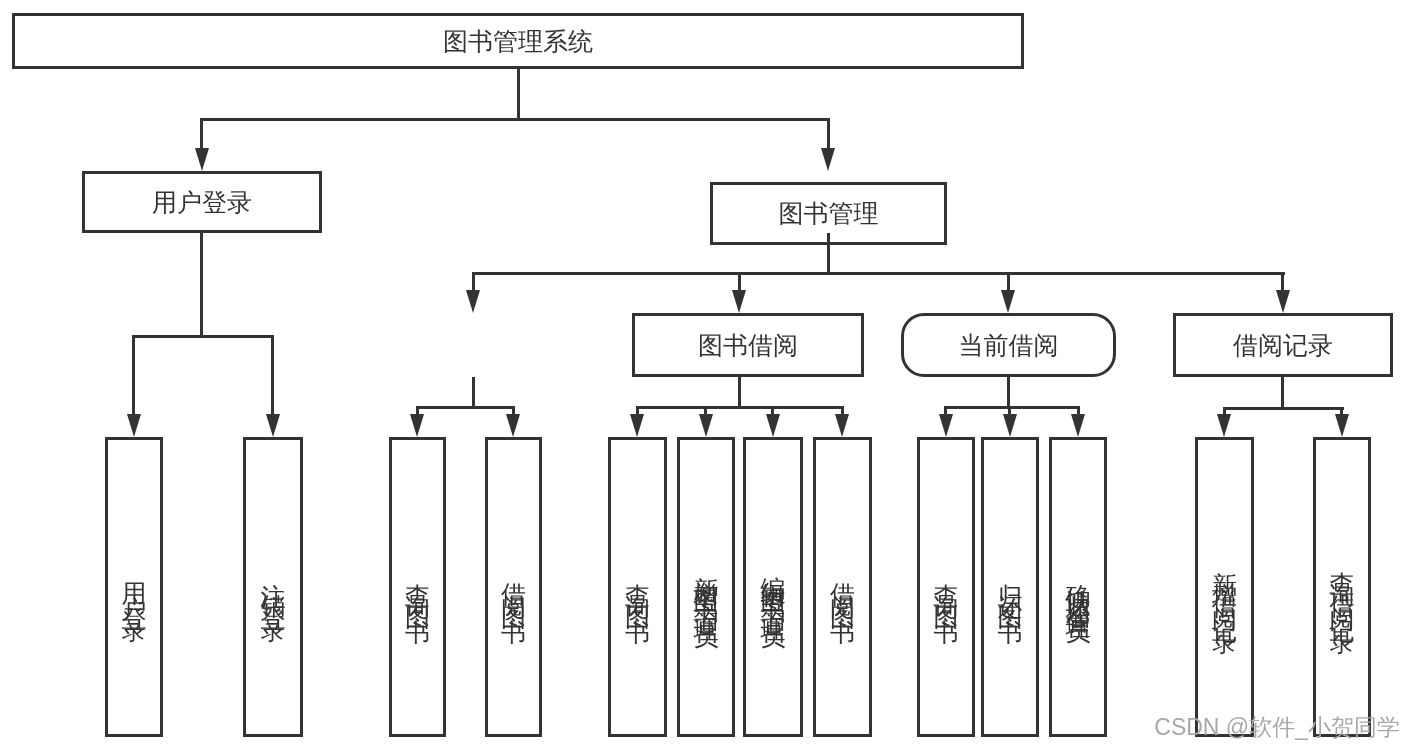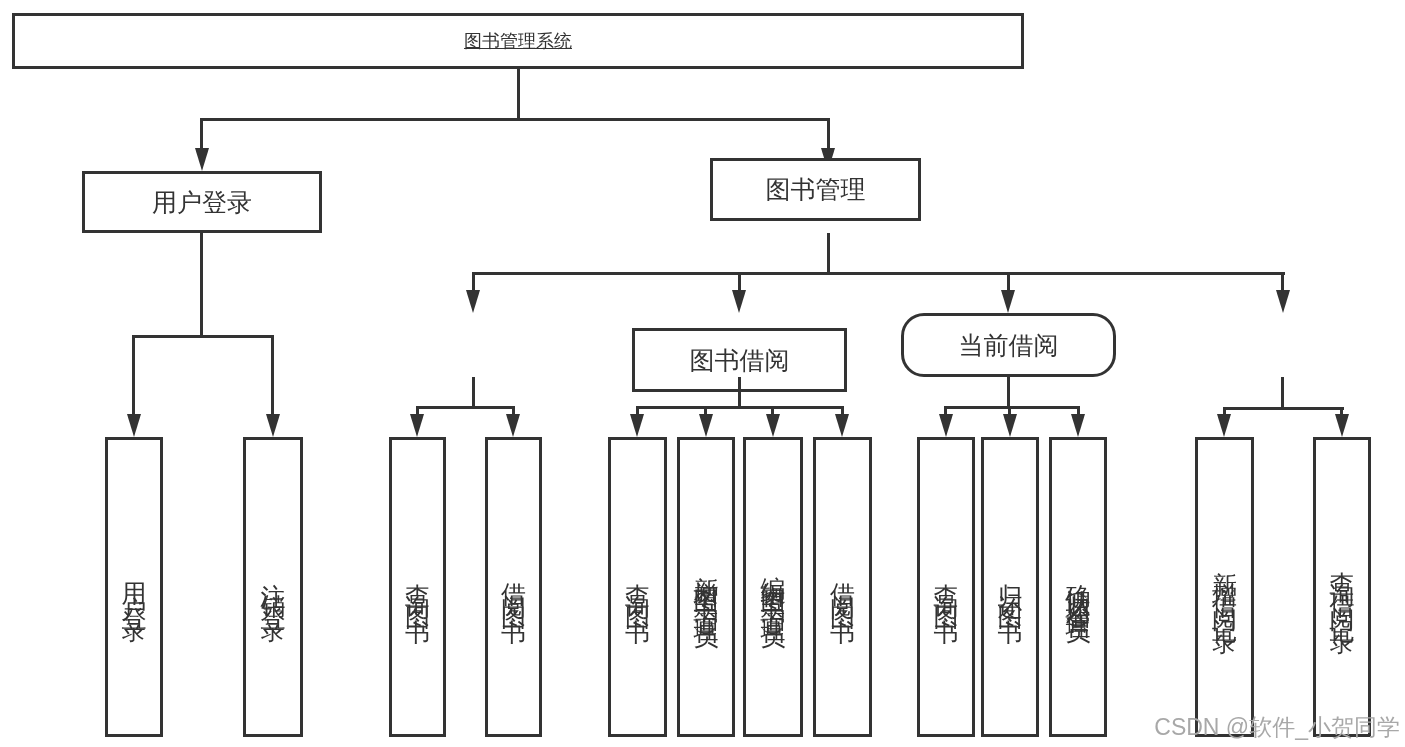--- a/index.html
+++ b/index.html
@@ -20,21 +20,21 @@
     box-sizing: border-box;
     border: 3px solid #333333;
     background: #ffffff;
     display: flex;
     align-items: center;
     justify-content: center;
     color: #333333;
     font-size: 25px;
     white-space: nowrap;
   }
-  .box.root { font-size: 18px; text-decoration: underline; }
+  .box.root { font-size: 25px; }
   .leaf {
     position: absolute;
     box-sizing: border-box;
     border: 3px solid #333333;
     background: #ffffff;
     top: 437px;
     height: 300px;
     display: flex;
     align-items: center;
     justify-content: center;
@@ -84,21 +84,21 @@
   <div class="line" style="left:517px; top:69px;  width:3px;   height:49px;"></div>
   <div class="line" style="left:200px; top:118px; width:630px; height:3px;"></div>
   <div class="line" style="left:200px; top:118px; width:3px;   height:31px;"></div>
   <div class="arrow" style="left:195px; top:148px;"></div>
   <div class="line" style="left:827px; top:118px; width:3px;   height:31px;"></div>
   <div class="arrow" style="left:821px; top:148px;"></div>
 
   <div class="box" style="left:82px; top:171px; width:240px; height:62px;">
     <span>用户登录</span>
   </div>
-  <div class="box" style="left:710px; top:158px; width:211px; height:63px;">
+  <div class="box" style="left:710px; top:182px; width:237px; height:63px;">
     <span>图书管理</span>
   </div>
 
   <div class="line" style="left:200px; top:233px; width:3px;   height:102px;"></div>
   <div class="line" style="left:132px; top:335px; width:142px; height:3px;"></div>
   <div class="line" style="left:132px; top:335px; width:3px;   height:80px;"></div>
   <div class="arrow" style="left:127px; top:414px;"></div>
   <div class="line" style="left:271px; top:335px; width:3px;   height:80px;"></div>
   <div class="arrow" style="left:266px; top:414px;"></div>
 
@@ -106,25 +106,28 @@
   <div class="line" style="left:472px;  top:272px; width:813px; height:3px;"></div>
   <div class="line" style="left:472px;  top:272px; width:3px;   height:20px;"></div>
   <div class="arrow" style="left:466px;  top:290px;"></div>
   <div class="line" style="left:738px;  top:272px; width:3px;   height:20px;"></div>
   <div class="arrow" style="left:732px;  top:290px;"></div>
   <div class="line" style="left:1007px; top:272px; width:3px;   height:20px;"></div>
   <div class="arrow" style="left:1001px; top:290px;"></div>
   <div class="line" style="left:1281px; top:272px; width:3px;   height:20px;"></div>
   <div class="arrow" style="left:1276px; top:290px;"></div>
 
-  <div class="box" style="left:632px; top:313px; width:215px; height:64px;margin-top:15px;">
+  <div class="box" style="left:632px; top:313px; width:232px; height:64px;">
     <span>图书借阅</span>
   </div>
   <div class="box" style="left:901px; top:313px; width:215px; height:64px;border-radius:23px;">
     <span>当前借阅</span>
+  </div>
+  <div class="box" style="left:1173px; top:313px; width:220px; height:64px;">
+    <span>借阅记录</span>
   </div>
 
   <div class="line" style="left:472px; top:377px; width:3px;  height:29px;"></div>
   <div class="line" style="left:416px; top:406px; width:99px; height:3px;"></div>
   <div class="line" style="left:416px; top:406px; width:3px;  height:10px;"></div>
   <div class="arrow" style="left:410px; top:414px;"></div>
   <div class="line" style="left:512px; top:406px; width:3px;  height:10px;"></div>
   <div class="arrow" style="left:506px; top:414px;"></div>
 
   <div class="line" style="left:738px; top:377px; width:3px;   height:29px;"></div>

